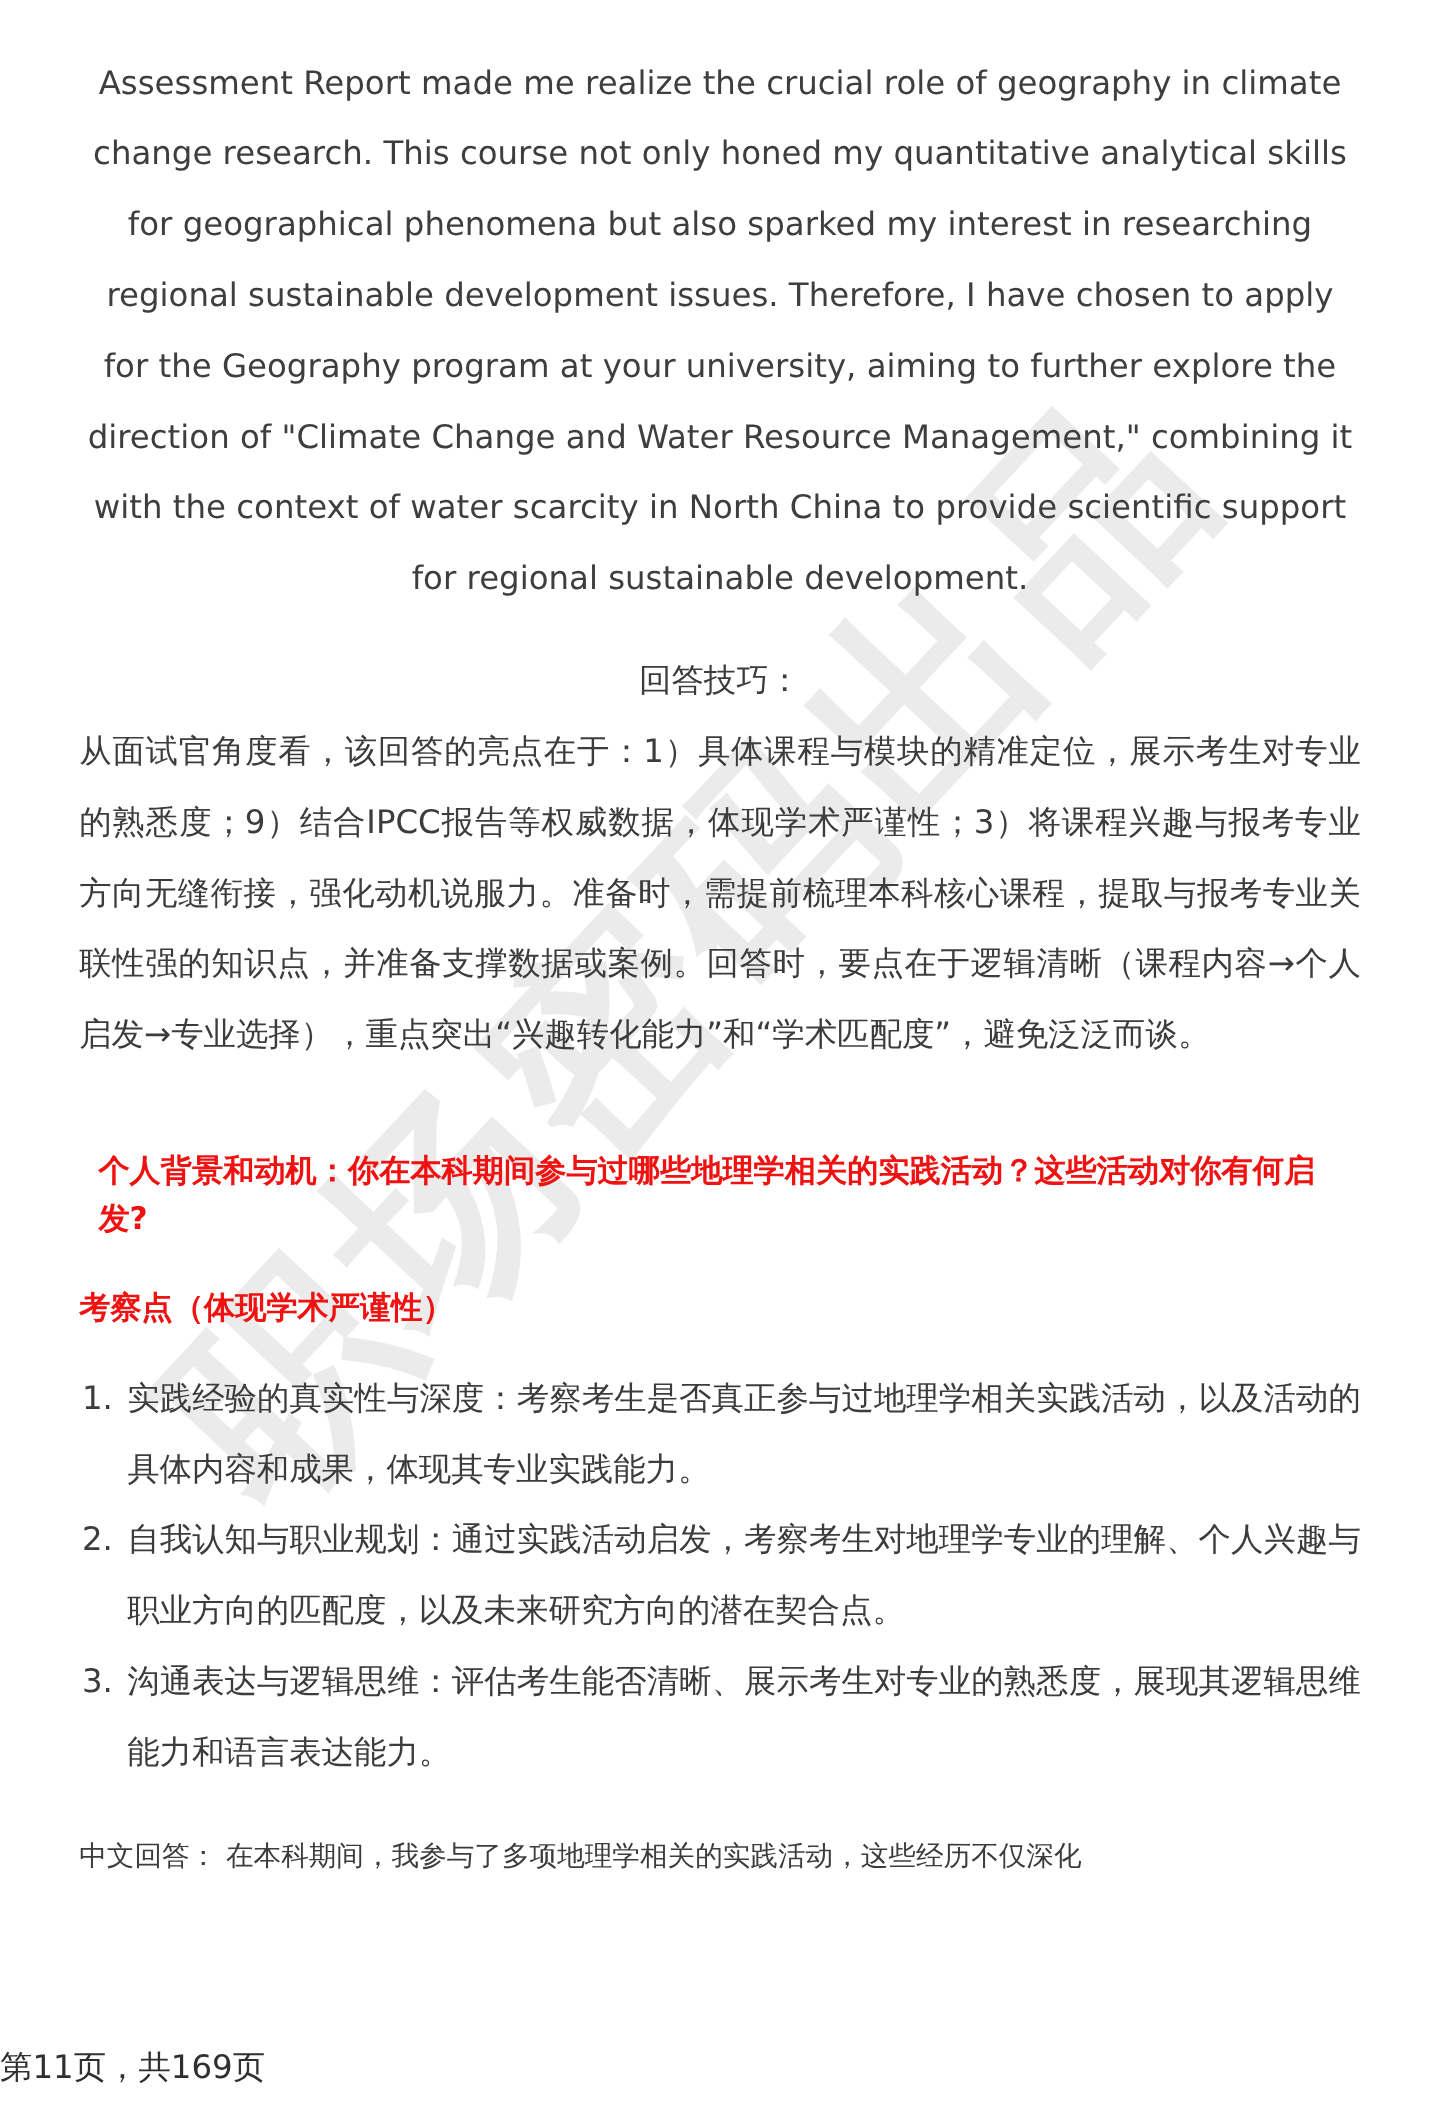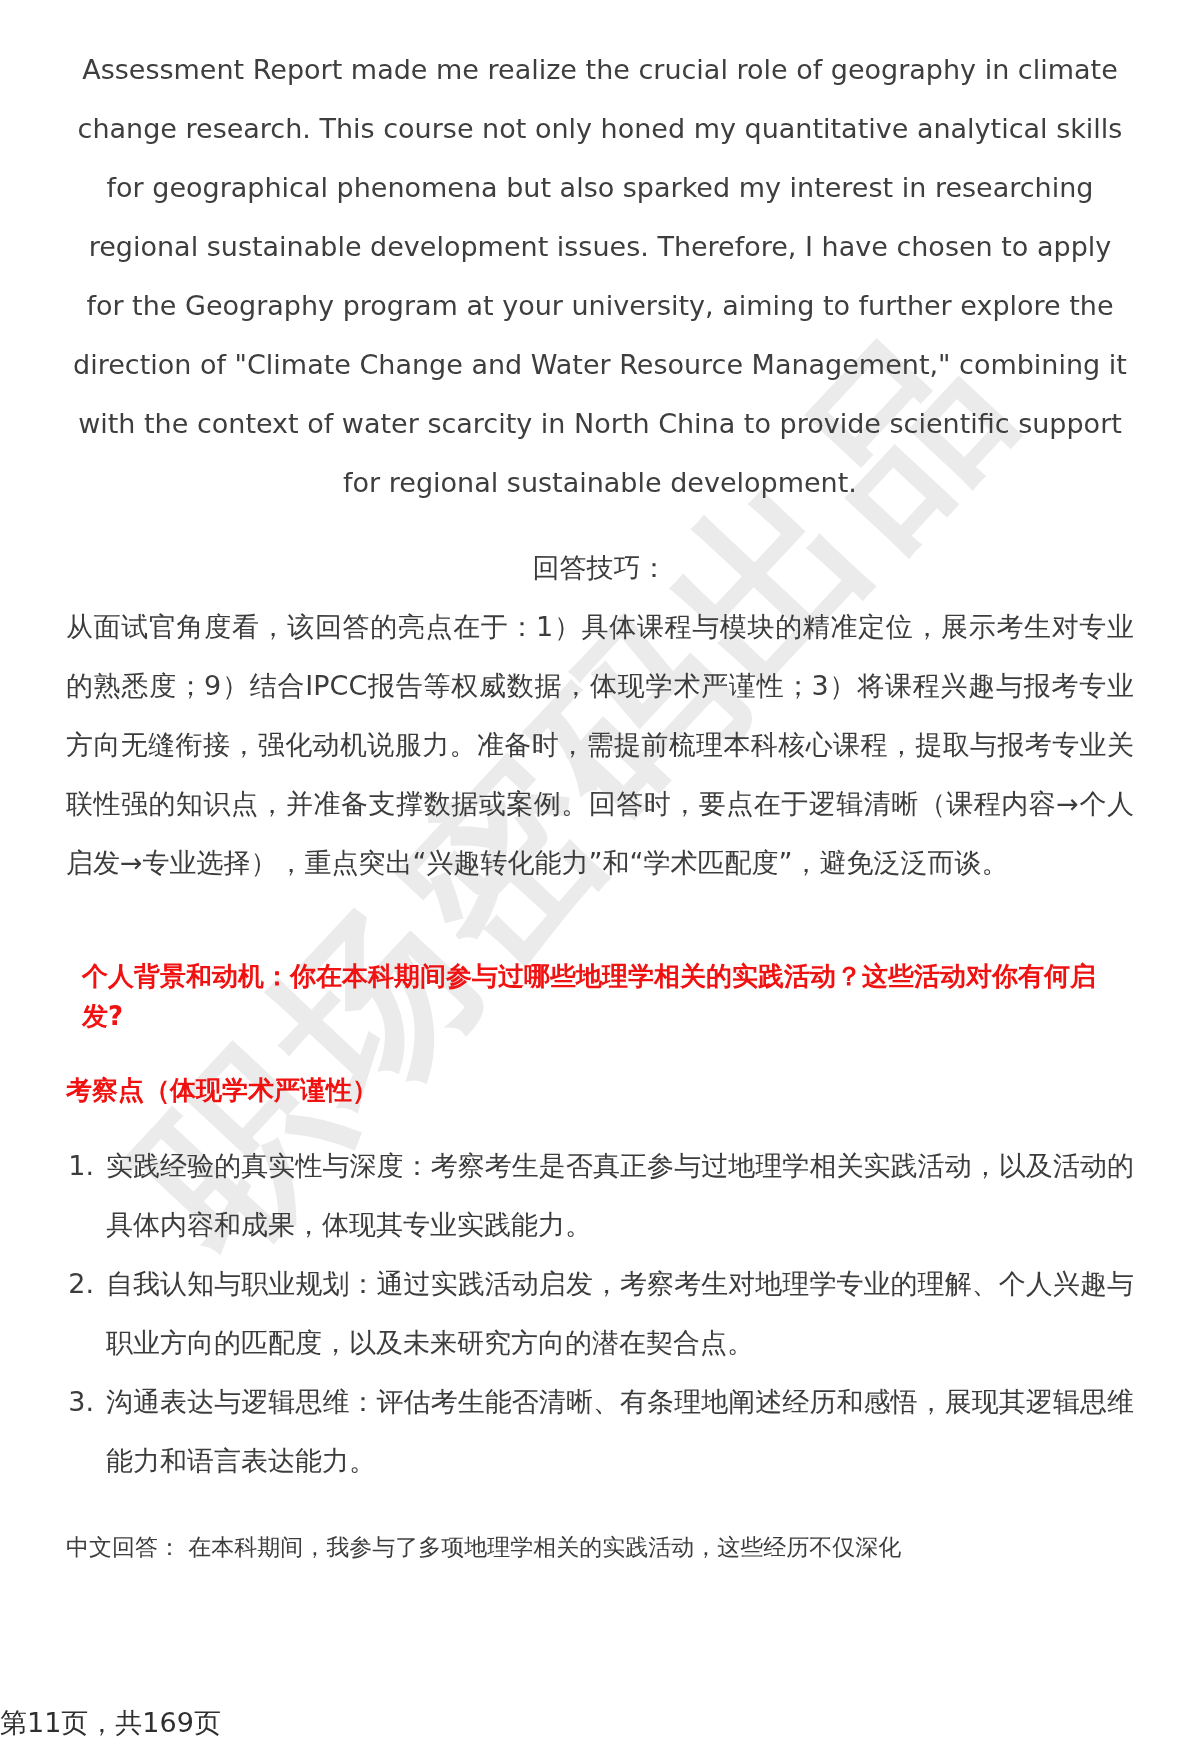--- a/index.html
+++ b/index.html
@@ -124,21 +124,21 @@
       <li class="point">
         <span class="num">1.</span>
         <span class="ptext">实践经验的真实性与深度：考察考生是否真正参与过地理学相关实践活动，以及活动的具体内容和成果，体现其专业实践能力。</span>
       </li>
       <li class="point">
         <span class="num">2.</span>
         <span class="ptext">自我认知与职业规划：通过实践活动启发，考察考生对地理学专业的理解、个人兴趣与职业方向的匹配度，以及未来研究方向的潜在契合点。</span>
       </li>
       <li class="point">
         <span class="num">3.</span>
-        <span class="ptext">沟通表达与逻辑思维：评估考生能否清晰、有条理地阐述经历和感悟，展现其逻辑思维能力和语言表达能力。</span>
+        <span class="ptext">沟通表达与逻辑思维：评估考生能否清晰、展示考生对专业的熟悉度，展现其逻辑思维能力和语言表达能力。</span>
       </li>
     </ol>
 
     <p class="cn-answer">中文回答： 在本科期间，我参与了多项地理学相关的实践活动，这些经历不仅深化</p>
 
   </div>
 
   <div class="footer">第11页，共169页</div>
 
 </div>

